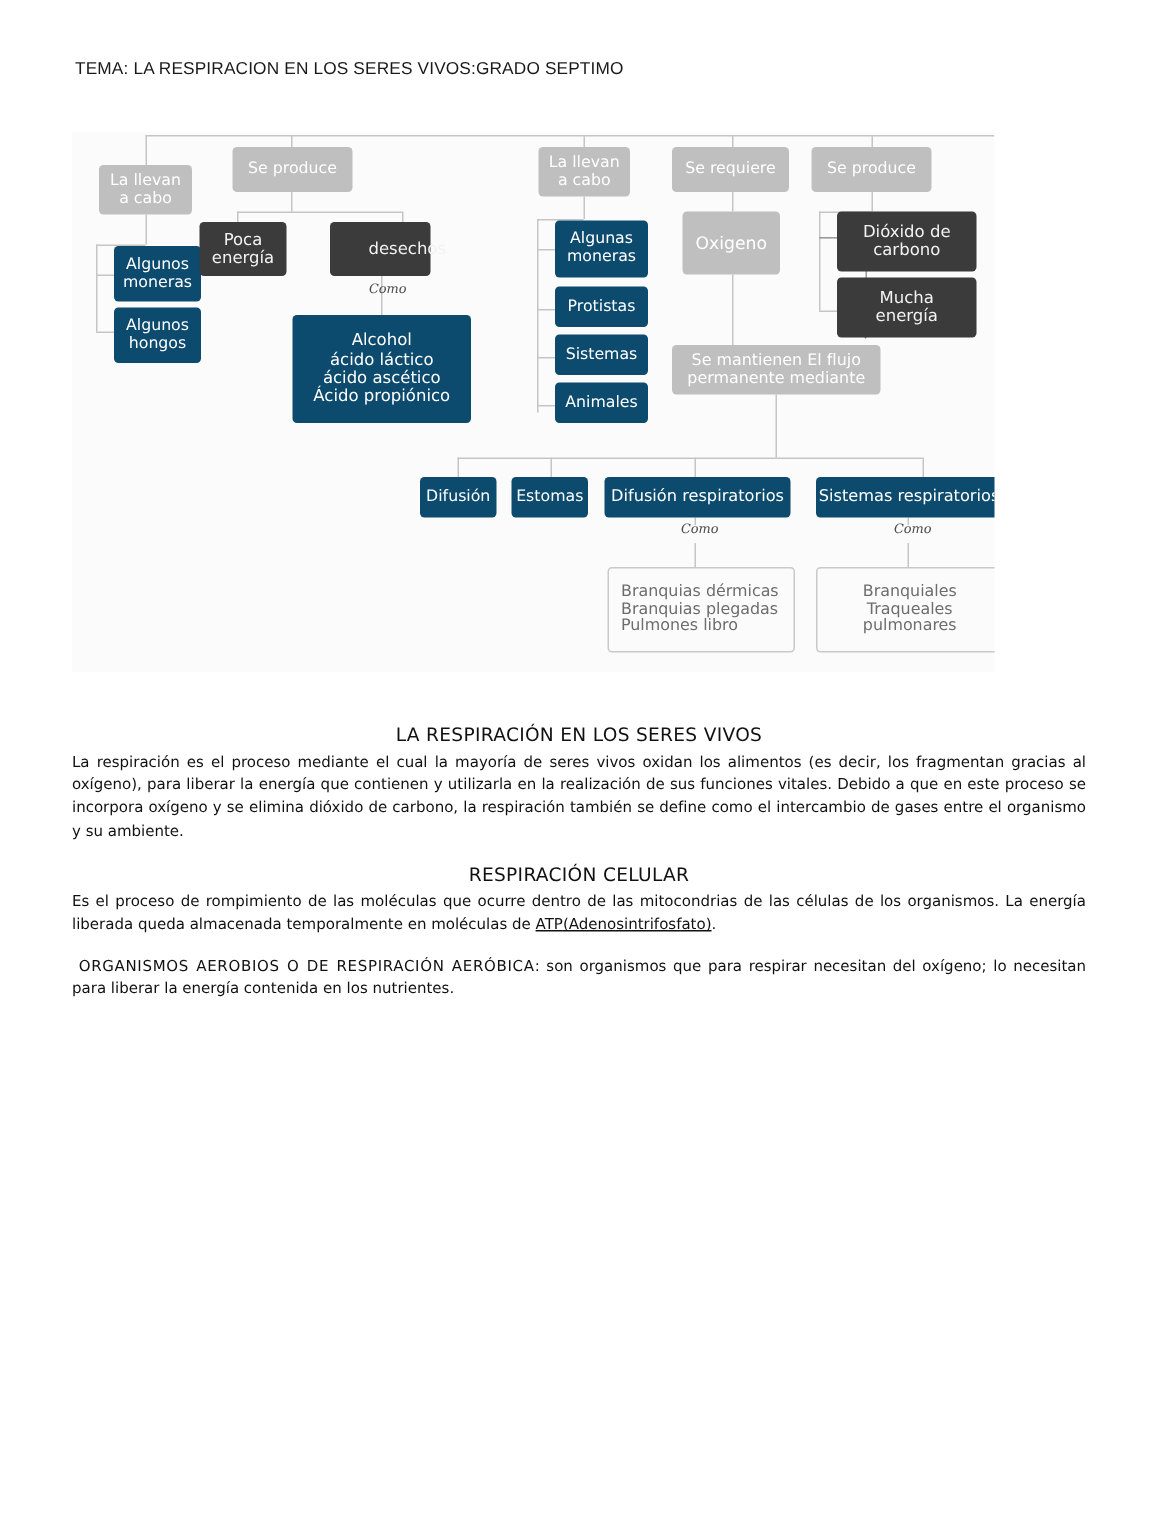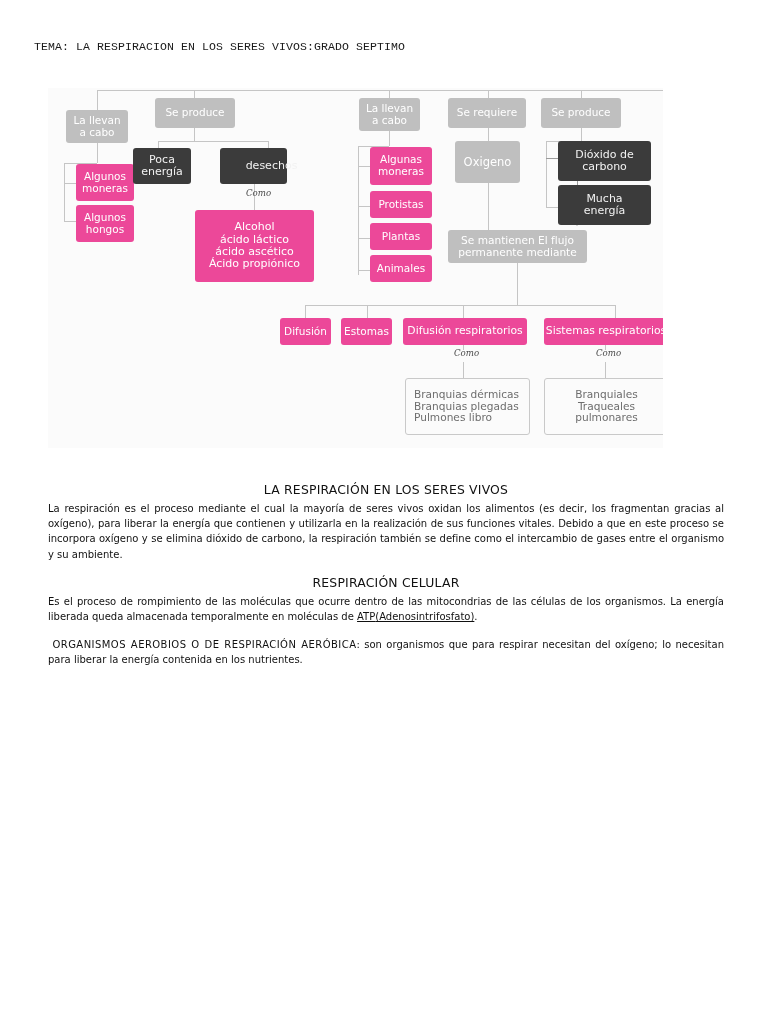--- a/index.html
+++ b/index.html
@@ -13,23 +13,23 @@
     height: 1024px;
     position: relative;
     overflow: hidden;
     font-family: "Liberation Serif", serif;
     color: #000000;
   }
 
   
   .doc-heading {
     position: absolute;
-    left: 34px;
+    left: 50px;
     top: 40px;
-    font-family: Liberation Mono, monospace;
+    font-family: Liberation Sans, sans-serif;
     font-size: 11.5px;
     letter-spacing: 0.1px;
     color: #1a1a1a;
     white-space: nowrap;
   }
 
   
   .diagram {
     position: absolute;
     left: 48px;
@@ -48,21 +48,21 @@
     display: flex;
     align-items: center;
     justify-content: center;
     text-align: center;
     border-radius: 3px;
     line-height: 1.12;
     white-space: pre-line;
     z-index: 3;
   }
   .n-light  { background: #bfbfbf; color: #ffffff; }
-  .n-mid    { background: #ec4899; color: #ffffff; }
+  .n-mid    { background: #0c4a6e; color: #ffffff; }
   .n-dark   { background: #3b3b3b; color: #f2f2f2; }
   .n-outline{
     background: #fbfbfb;
     color: #6d6d6d;
     border: 1px solid #c9c9c9;
     justify-content: flex-start;
     text-align: left;
     padding-left: 8px;
   }
   .n-outline.centered { justify-content: center; text-align: center; padding-left: 0; }
@@ -177,21 +177,21 @@
   <div class="line-v" style="left:310px; top:58px; height:129px;"></div>
   <div class="line-h" style="left:310px; top:58px; width:31px;"></div>
   <div class="line-h" style="left:310px; top:78px; width:12px;"></div>
   <div class="line-h" style="left:310px; top:118px; width:12px;"></div>
   <div class="line-h" style="left:310px; top:150px; width:12px;"></div>
   <div class="line-h" style="left:310px; top:182px; width:12px;"></div>
 
   <div class="node n-mid" style="left:322px; top:59px; width:62px; height:38px; font-size:10.5px;">Algunas
 moneras</div>
   <div class="node n-mid" style="left:322px; top:103px; width:62px; height:27px; font-size:10.5px;">Protistas</div>
-  <div class="node n-mid" style="left:322px; top:135px; width:62px; height:27px; font-size:10.5px;">Plantas</div>
+  <div class="node n-mid" style="left:322px; top:135px; width:62px; height:27px; font-size:10.5px;">Sistemas</div>
   <div class="node n-mid" style="left:322px; top:167px; width:62px; height:27px; font-size:10.5px;">Animales</div>
 
   <div class="node n-light" style="left:400px; top:10px; width:78px; height:30px; font-size:10.5px;">Se requiere</div>
   <div class="line-v" style="left:440px; top:40px; height:13px;"></div>
   <div class="node n-light" style="left:407px; top:53px; width:65px; height:42px; font-size:11.5px;">Oxigeno</div>
   <div class="line-v" style="left:440px; top:95px; height:47px;"></div>
 
   <div class="node n-light" style="left:493px; top:10px; width:80px; height:30px; font-size:10.5px;">Se produce</div>
 
   <div class="line-v" style="left:533px; top:40px; height:13px;"></div>

